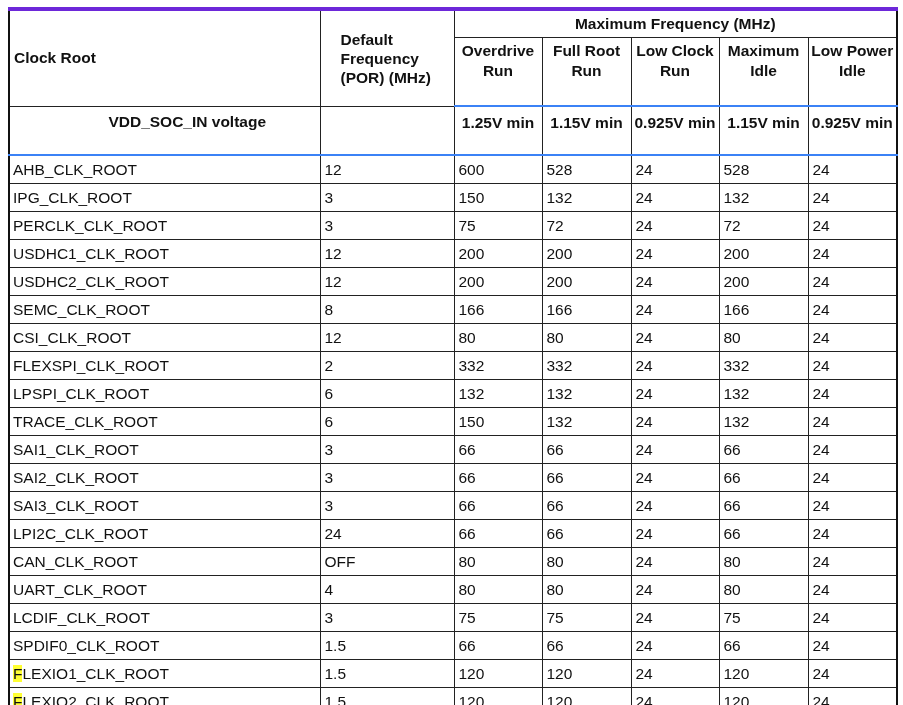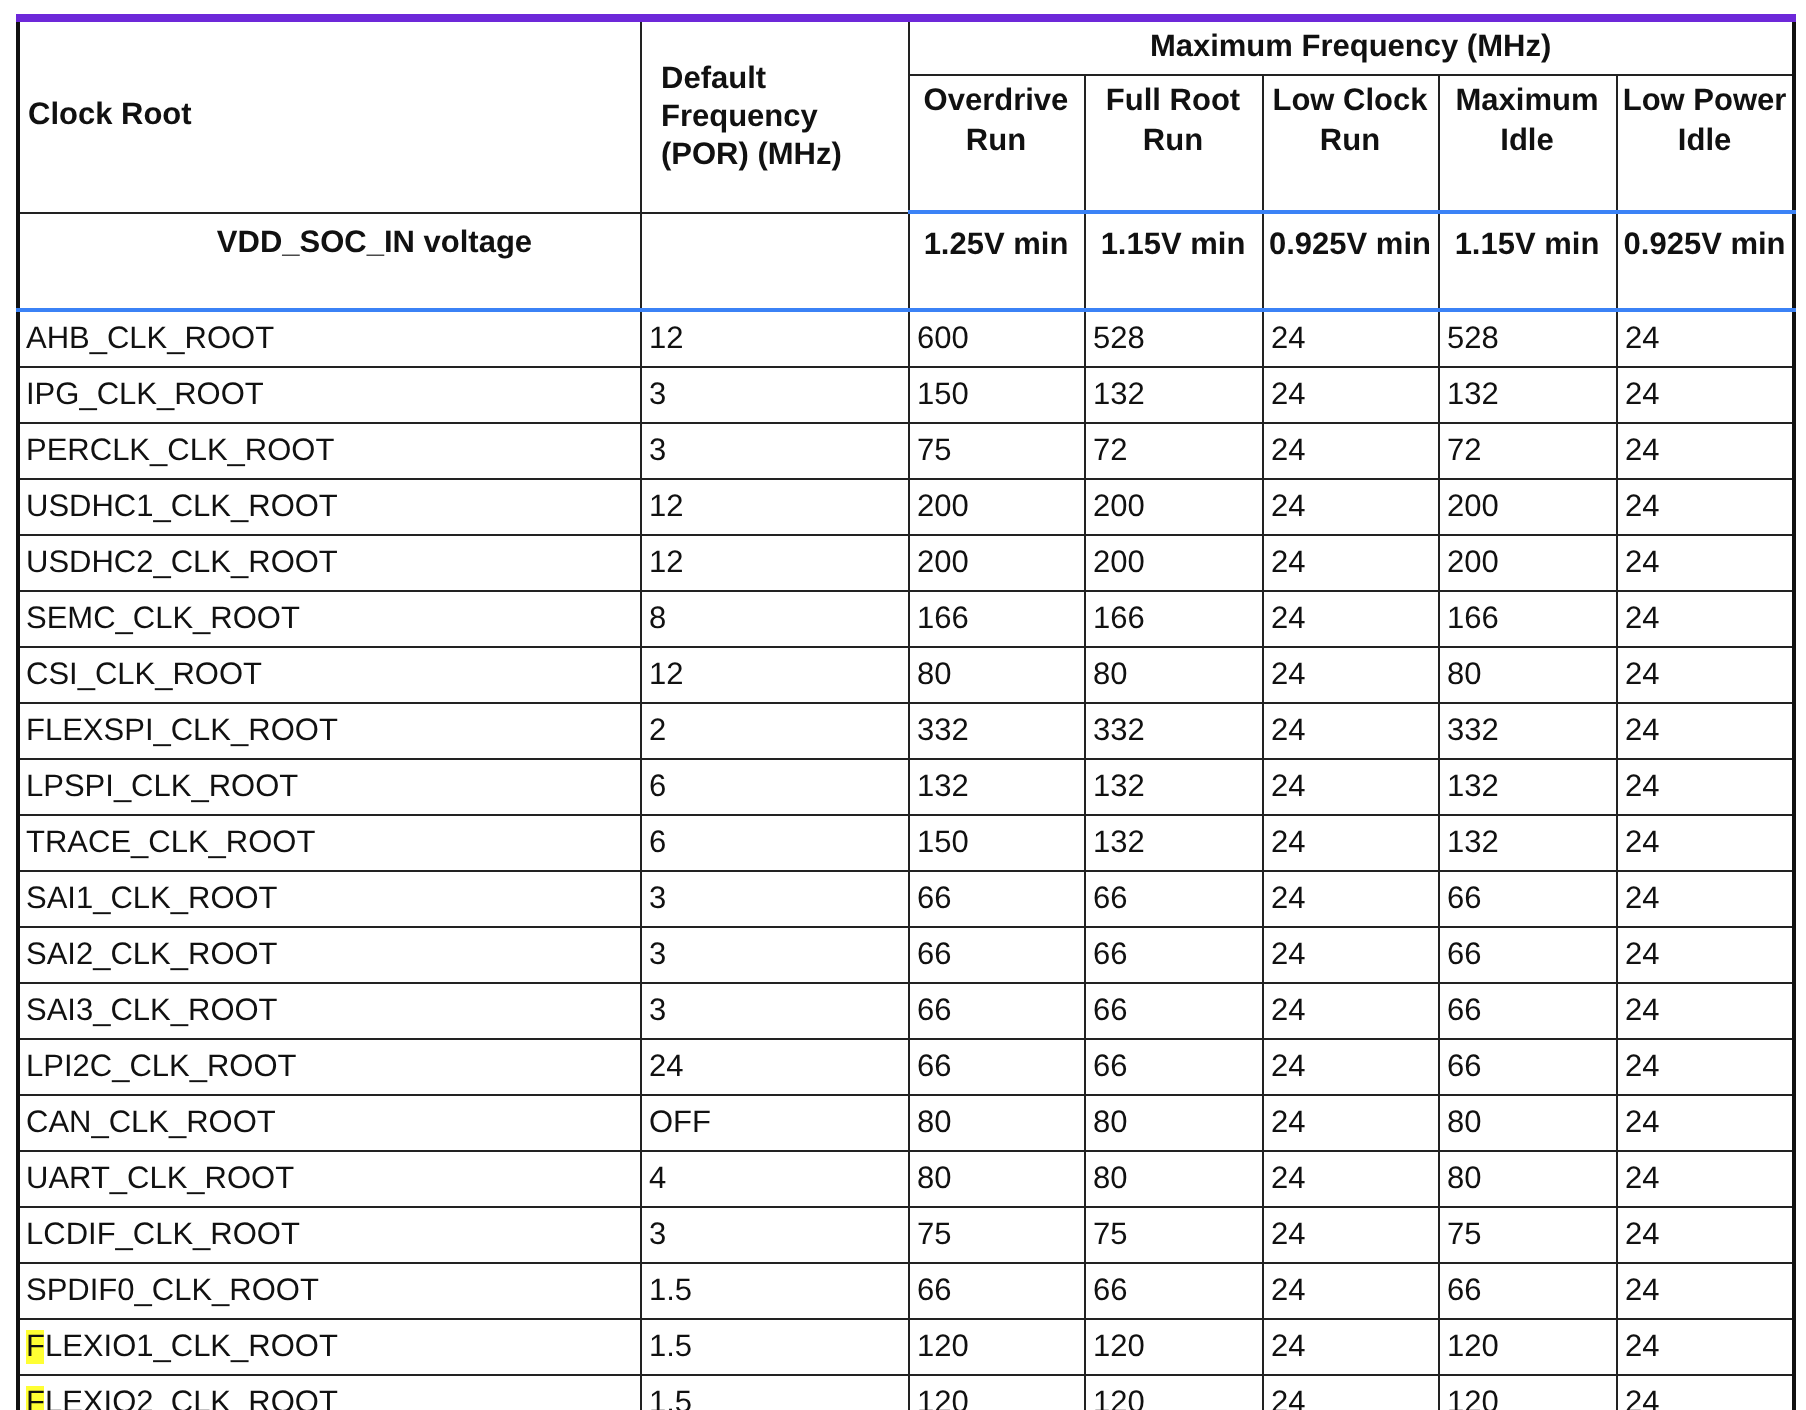--- a/index.html
+++ b/index.html
@@ -7,21 +7,21 @@
          font-family:"Liberation Sans", sans-serif; color:#111; }
   table { position:absolute; left:8px; top:7px; border-collapse:collapse;
           table-layout:fixed; width:889px; }
   td, th { border:1px solid #222; padding:0 0 0 4px; font-size:15.5px;
            vertical-align:top; text-align:left; }
   th { font-weight:bold;padding-left:45px; }
   col.c0 { width:311px; } col.c1 { width:134px; }
   col.c2 { width:88px; } col.c3 { width:89px; } col.c4 { width:88px; }
   col.c5 { width:89px; } col.c6 { width:89px; }
   .h-clock { vertical-align:middle; padding-left:4px; }
-  .h-default { vertical-align:middle; padding-left:10px; line-height:19px; }
+  .h-default { vertical-align:middle; padding-left:20px; line-height:19px; }
   .h-max { text-align:center; height:26px; vertical-align:middle; padding:0; }
   .h-mode { text-align:center; padding:3px 0 0 0; line-height:19.5px; height:64px; }
   .v-label { text-align:center; padding-top:6px; height:41px; }
   .v-val { text-align:center; padding:6px 0 0 0; line-height:19px;margin-left:29px; }
   tr.hdr-bottom td, tr.hdr-bottom th { border-bottom:2px solid #3b82f6; }
   tr.top-row th { border-top:4px solid #6d28d9; }
   table { border:2px solid #111; }
   td.data { height:26px; vertical-align:middle; padding-left:4px; padding-top:1px; font-size:15.5px; }
   td.first { padding-left:3px; }
   .hl { background:#ffff33; }

